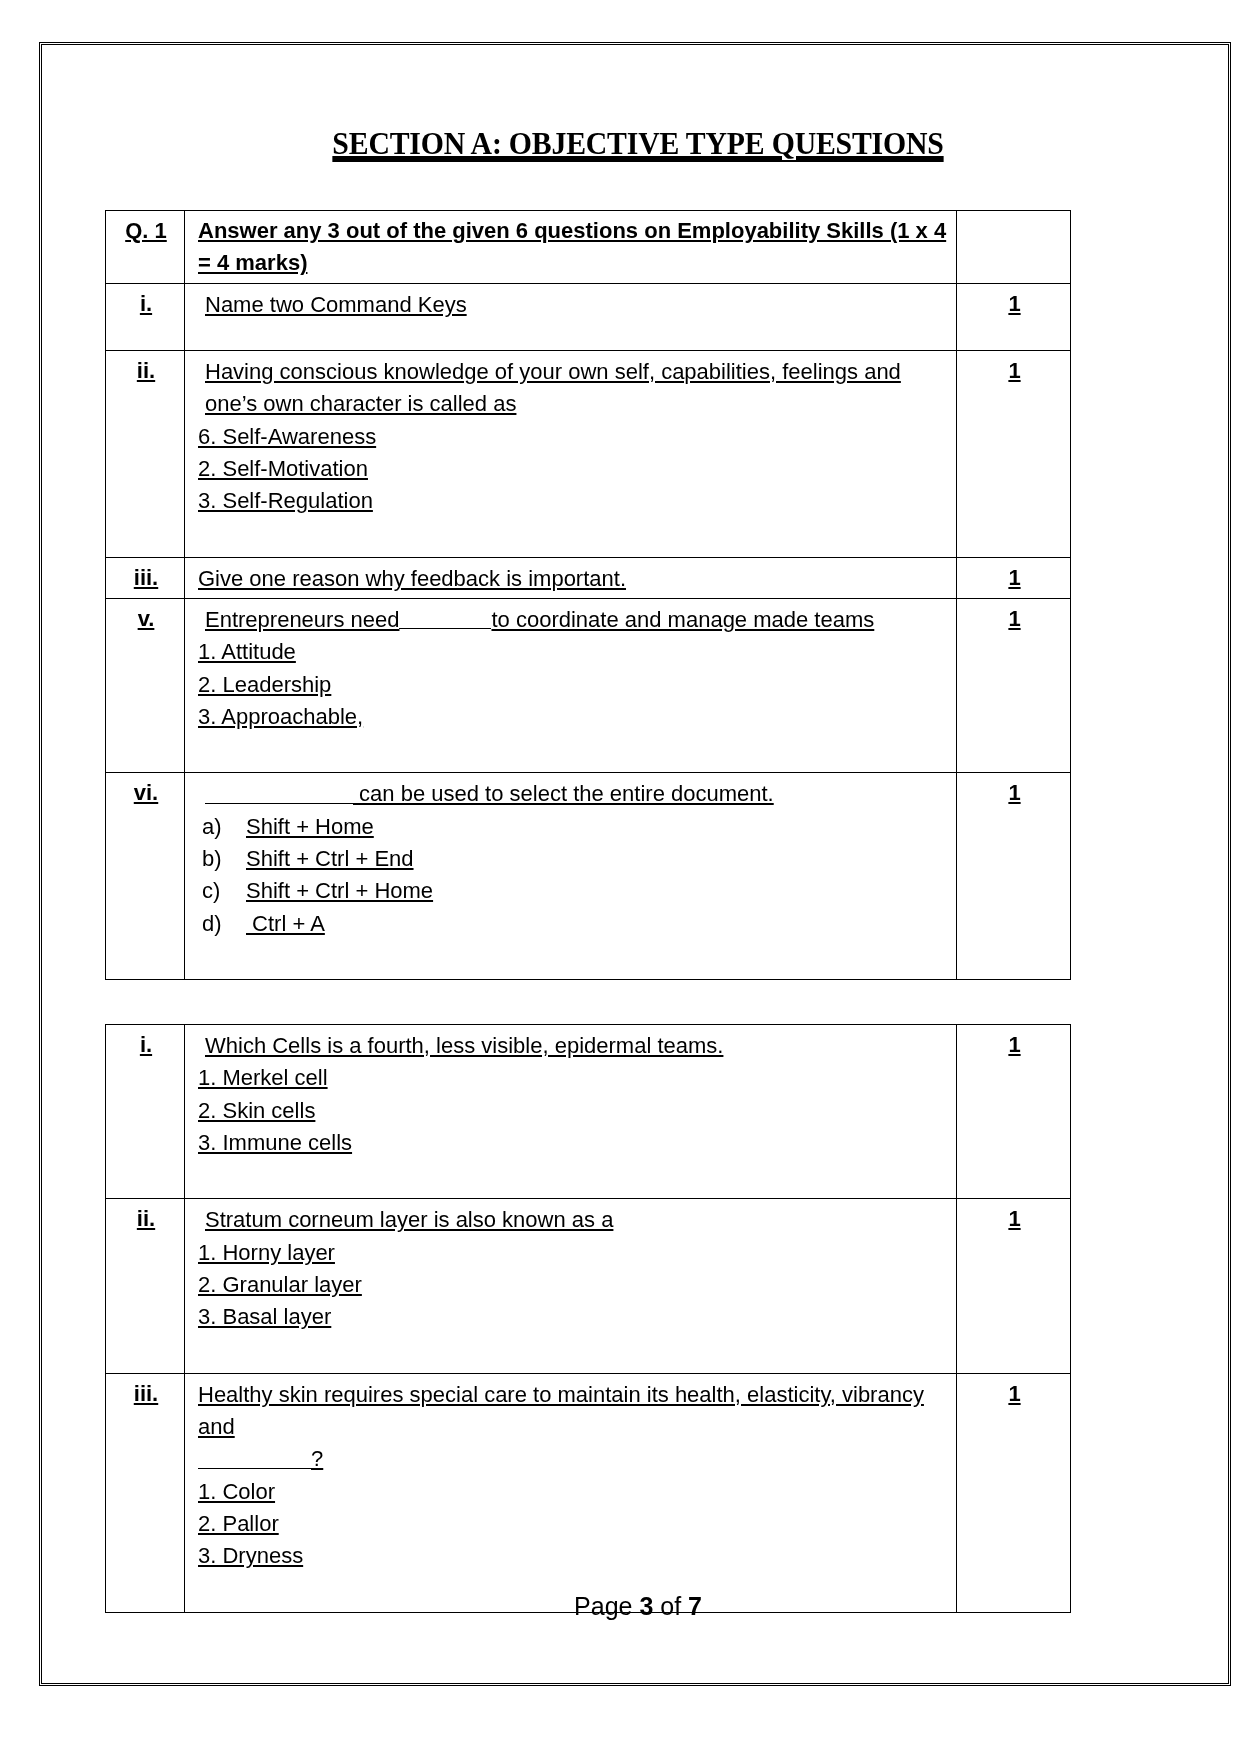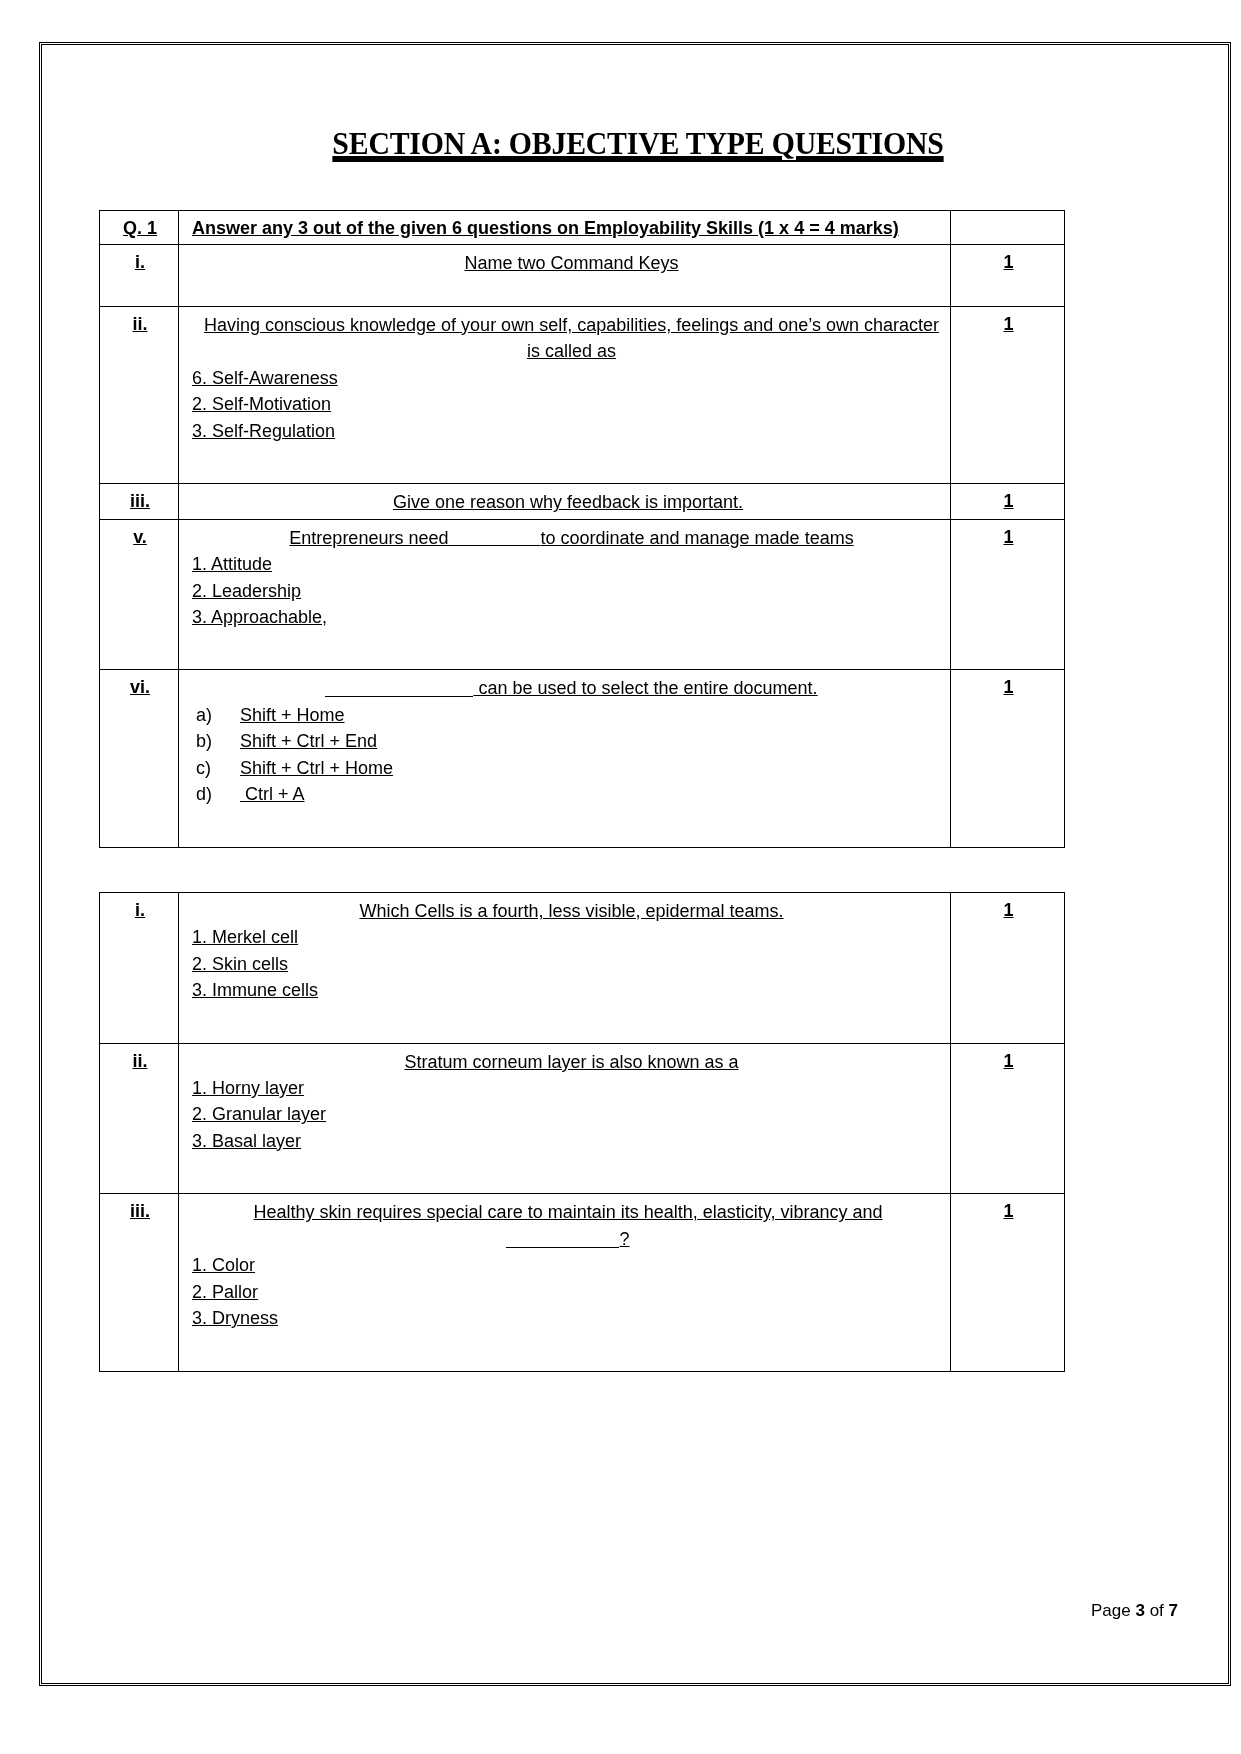--- a/index.html
+++ b/index.html
@@ -52,22 +52,22 @@
     transform: scaleX(0.96);
     transform-origin: center;
     white-space: nowrap;
   }
 
   
   .q-table {
     border-collapse: collapse;
     table-layout: fixed;
     width: 965px;
-    margin-left: 1px;
-    font-size: 18px;
+    margin-left: 7px;
+    font-size: 22px;
     line-height: 1.47;
     border-radius: 18px;
   }
   .q-table.first { margin-top: 48px; }
   .q-table.second { margin-top: 44px; }
 
   .q-table td {
     border: 1px solid #000000;
     vertical-align: top;
     padding: 3px 6px 3px 8px;
@@ -96,21 +96,21 @@
   .head-text {
     font-weight: bold;
     padding-top: 4px !important;
     padding-left: 13px !important;
   }
   .body-cell {
     padding-left: 13px !important;
     padding-top: 5px !important;
   }
 
-  .q-stem { margin: 0; text-align: center; }
+  .q-stem { margin: 0; }
   .q-stem.indent { padding-left: 7px; }
 
   .opt-list {
     margin: 0;
     padding: 0;
     list-style: none;
   }
   .opt-list li { margin: 0; }
   .opt-list.spaced li { margin-top: 16px; }
   .opt-list.lettered li {
@@ -139,22 +139,22 @@
     border-bottom: 1.6px solid #000;
     vertical-align: -3px;
   }
 
   
   .page-footer {
     position: absolute;
     left: 0;
     right: 0;
     bottom: 34px;
-    text-align: right;
-    font-size: 17px;
+    text-align: center;
+    font-size: 25px;
   }
   .page-footer .b { font-weight: bold; }
 </style>
 </head>
 <body>
 
 <div class="page-frame">
   <div class="page-inner">
 
     <h1 class="section-title">SECTION A: OBJECTIVE TYPE QUESTIONS</h1>

